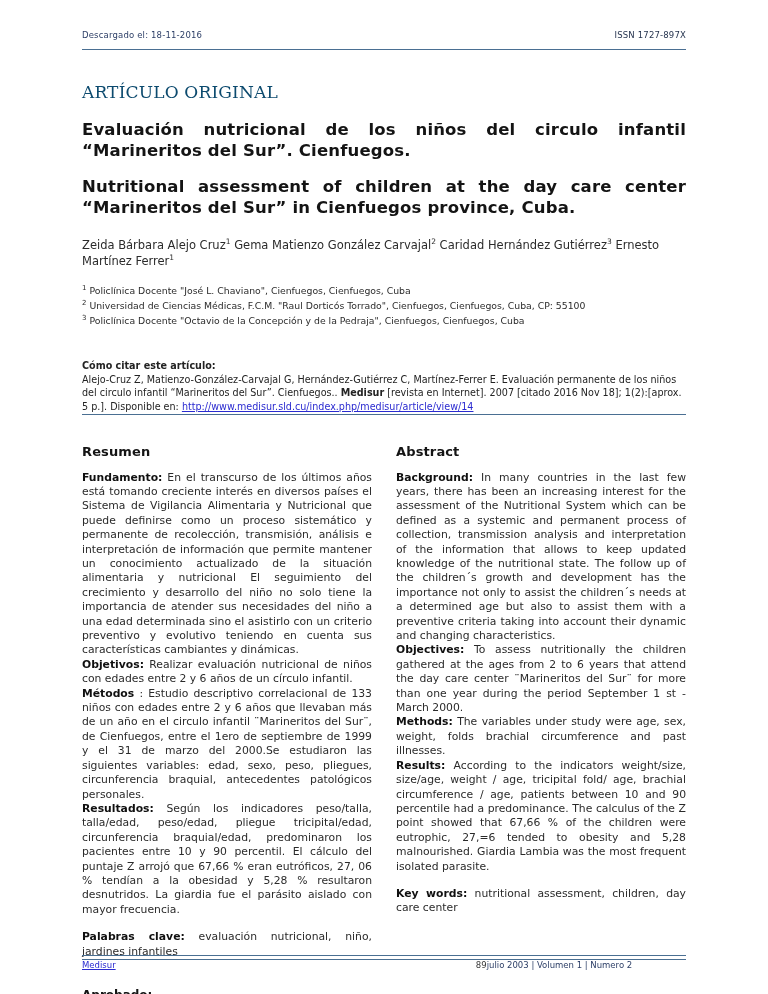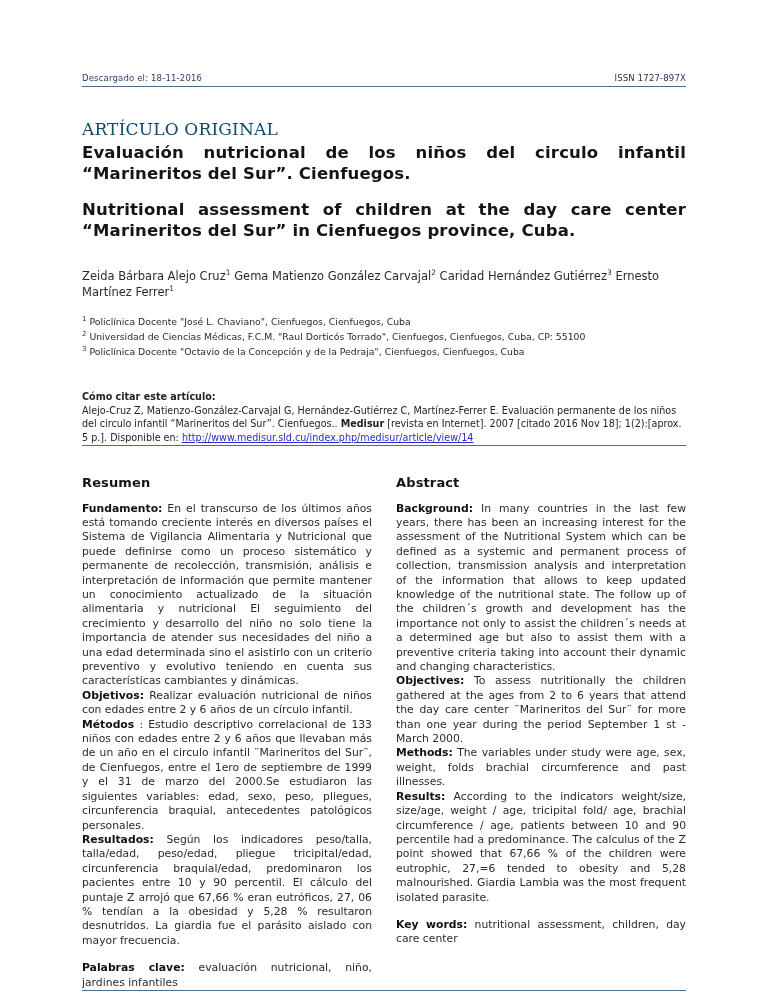--- a/index.html
+++ b/index.html
@@ -24,52 +24,51 @@
   }
 
   
   .runhead {
     display: flex;
     justify-content: space-between;
     align-items: flex-end;
     font-size: 8.5px;
     color: #2c3e66;
     padding-top: 30px;
-    padding-bottom: 3px;
+    padding-bottom: 9px;
     border-bottom: 1.6px solid #4a6f92;
     letter-spacing: 0.02em;
-    margin-top: 43px;
   }
   .runhead .right { color: #26344f; }
 
   
   .article-type {
     font-family: "DejaVu Serif", serif;
     font-size: 17px;
     color: #0c4a6e;
     letter-spacing: 0.01em;
     margin-top: 32px;
   }
 
   
   .title-es, .title-en {
     font-size: 16.5px;
     font-weight: bold;
     line-height: 1.30;
     color: #141414;
     letter-spacing: 0.01em;
   }
-  .title-es { margin-top: 3px; text-align: justify; }
+  .title-es { margin-top: 17px; text-align: justify; }
   .title-es .l1 { text-align: justify; text-align-last: justify; }
   .title-en { margin-top: 14px; }
   .title-en .l1 { text-align: justify; text-align-last: justify; }
 
   
   .authors {
-    margin-top: 26px;
+    margin-top: 18px;
     font-size: 11.5px;
     line-height: 1.35;
     color: #2b2b2b;
   }
   .authors sup { font-size: 7.5px; vertical-align: super; }
 
   .affils {
     margin-top: 14px;
     font-size: 9.3px;
     line-height: 1.45;

